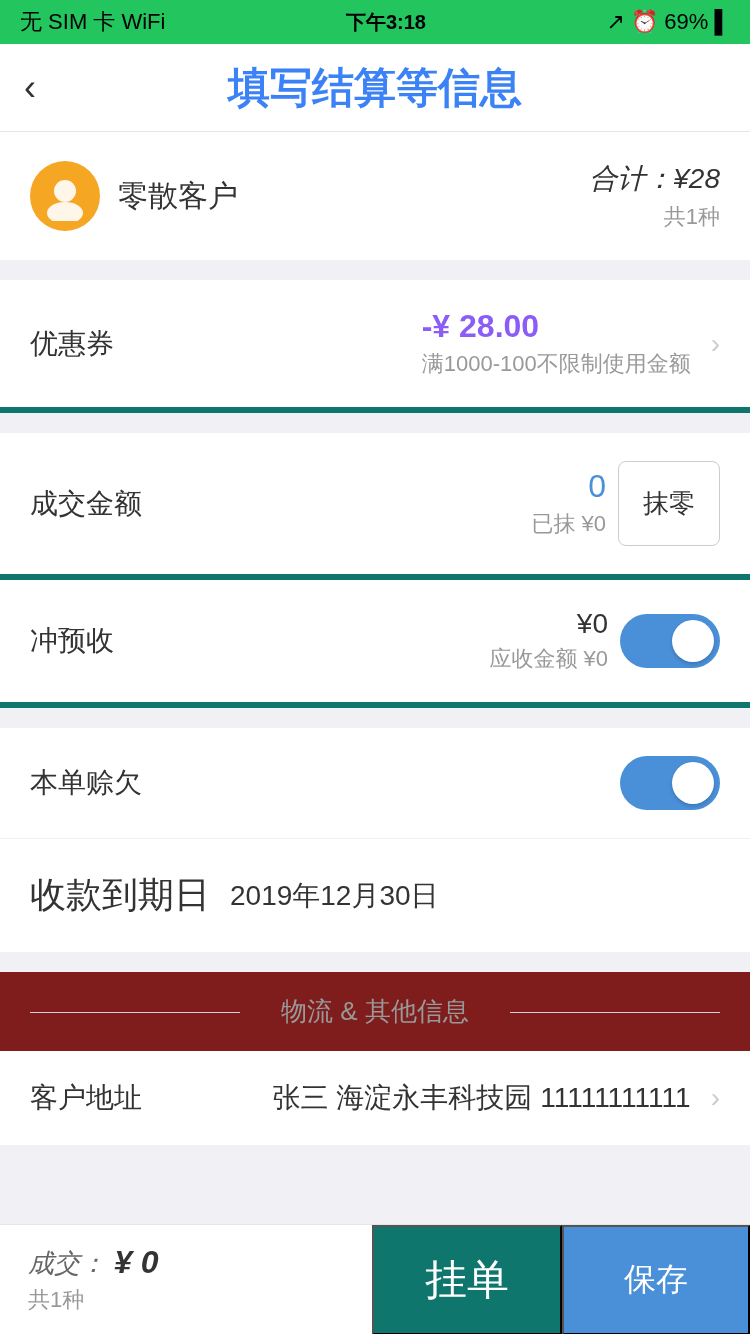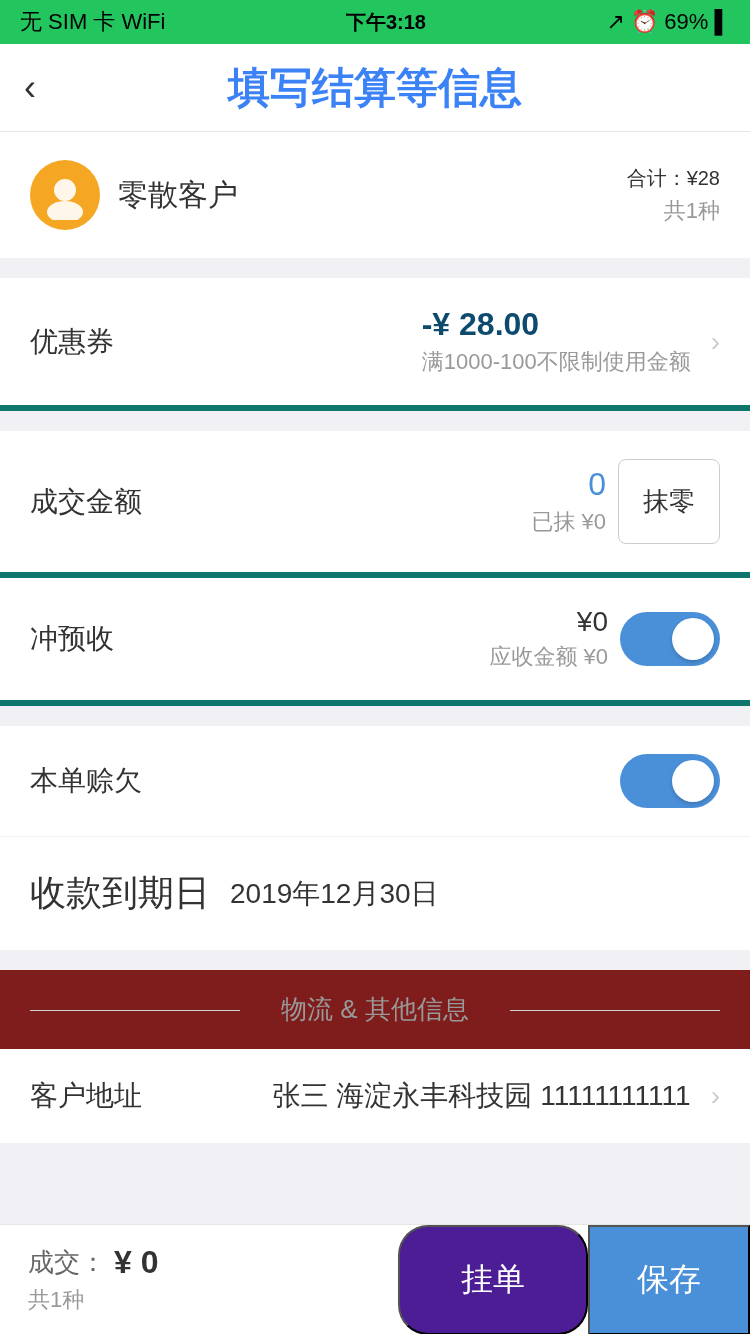--- a/index.html
+++ b/index.html
@@ -92,22 +92,23 @@
     }
     .customer-avatar svg { width: 50px; height: 50px; }
     .customer-name {
       font-size: 30px;
       color: #333;
     }
     .customer-summary {
       text-align: right;
     }
     .customer-total {
-      font-size: 20px;
-      color: #333;
+      font-size: 28px;
+      color: #333;
+      font-style: italic;
     }
     .customer-count {
       font-size: 22px;
       color: #999;
       margin-top: 4px;
     }
 
     
     .row-item {
       background: #fff;
@@ -132,21 +133,21 @@
       text-align: right;
     }
     .row-sub {
       font-size: 22px;
       color: #999;
       text-align: right;
       margin-top: 4px;
     }
     .discount-amount {
       font-size: 32px;
-      color: #0c4a6e;
+      color: #8b5cf6;
       font-weight: 600;
     }
     .discount-sub {
       font-size: 22px;
       color: #999;
       text-align: right;
       margin-top: 4px;
     }
 
     
@@ -262,31 +263,30 @@
       font-weight: 600;
     }
     .bottom-count {
       font-size: 22px;
       color: #999;
       margin-top: 4px;
     }
     .btn-hold {
       width: 190px;
       height: 110px;
-      background: #4c1d95;
+      background: #0f766e;
       color: #fff;
-      font-size: 32px;
+      font-size: 42px;
       display: flex;
       align-items: center;
       justify-content: center;
       cursor: pointer;
-      border-radius: 30px;
     }
     .btn-save {
-      width: 162px;
+      width: 188px;
       height: 110px;
       background: #4a90d9;
       color: #fff;
       font-size: 32px;
       display: flex;
       align-items: center;
       justify-content: center;
       cursor: pointer;
     }
   </style>
@@ -395,21 +395,21 @@
         <span class="row-value">张三 海淀永丰科技园 11111111111</span>
         <span class="chevron">›</span>
       </div>
     </div>
   </div>
 
 </div>
 
 <div class="bottom-bar">
   <div class="bottom-info">
-    <div style="display:flex; align-items:center; gap:8px;">
+    <div style="display:flex; align-items:flex-end; gap:8px;font-style:italic;">
       <span class="bottom-deal">成交：</span>
       <span class="bottom-amount">¥ 0</span>
     </div>
     <div class="bottom-count">共1种</div>
   </div>
   <button class="btn-hold">挂单</button>
   <button class="btn-save">保存</button>
 </div>
 
 </body></html>

